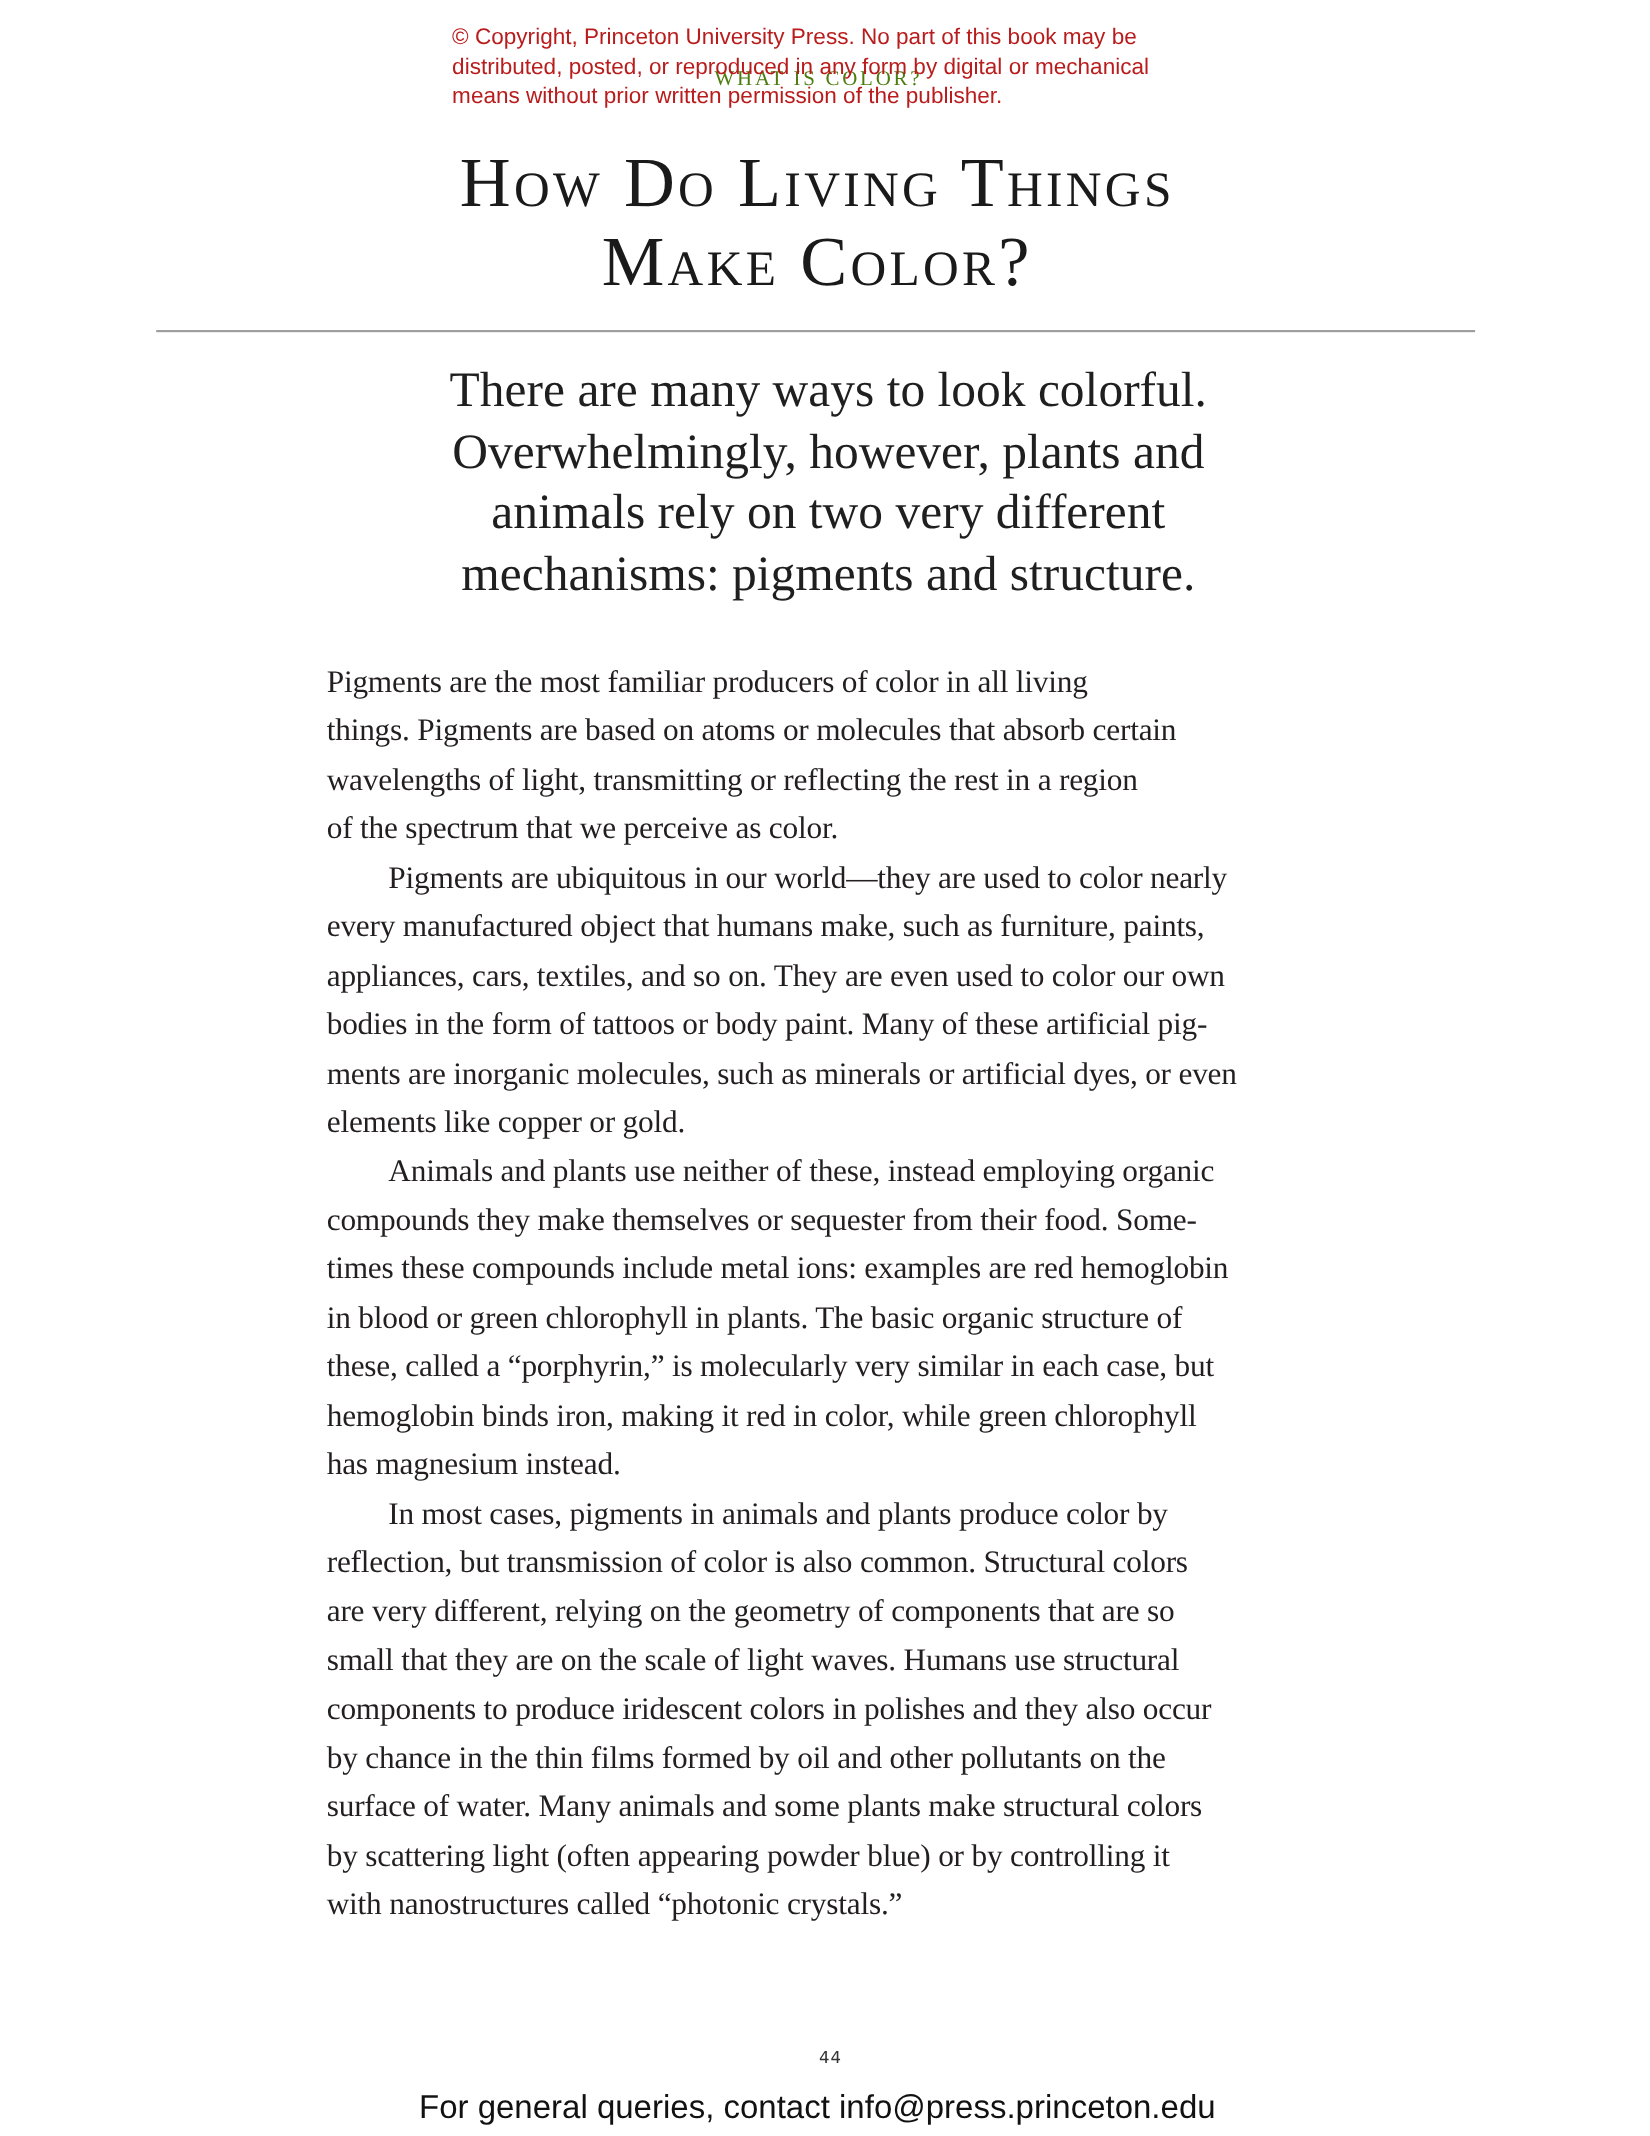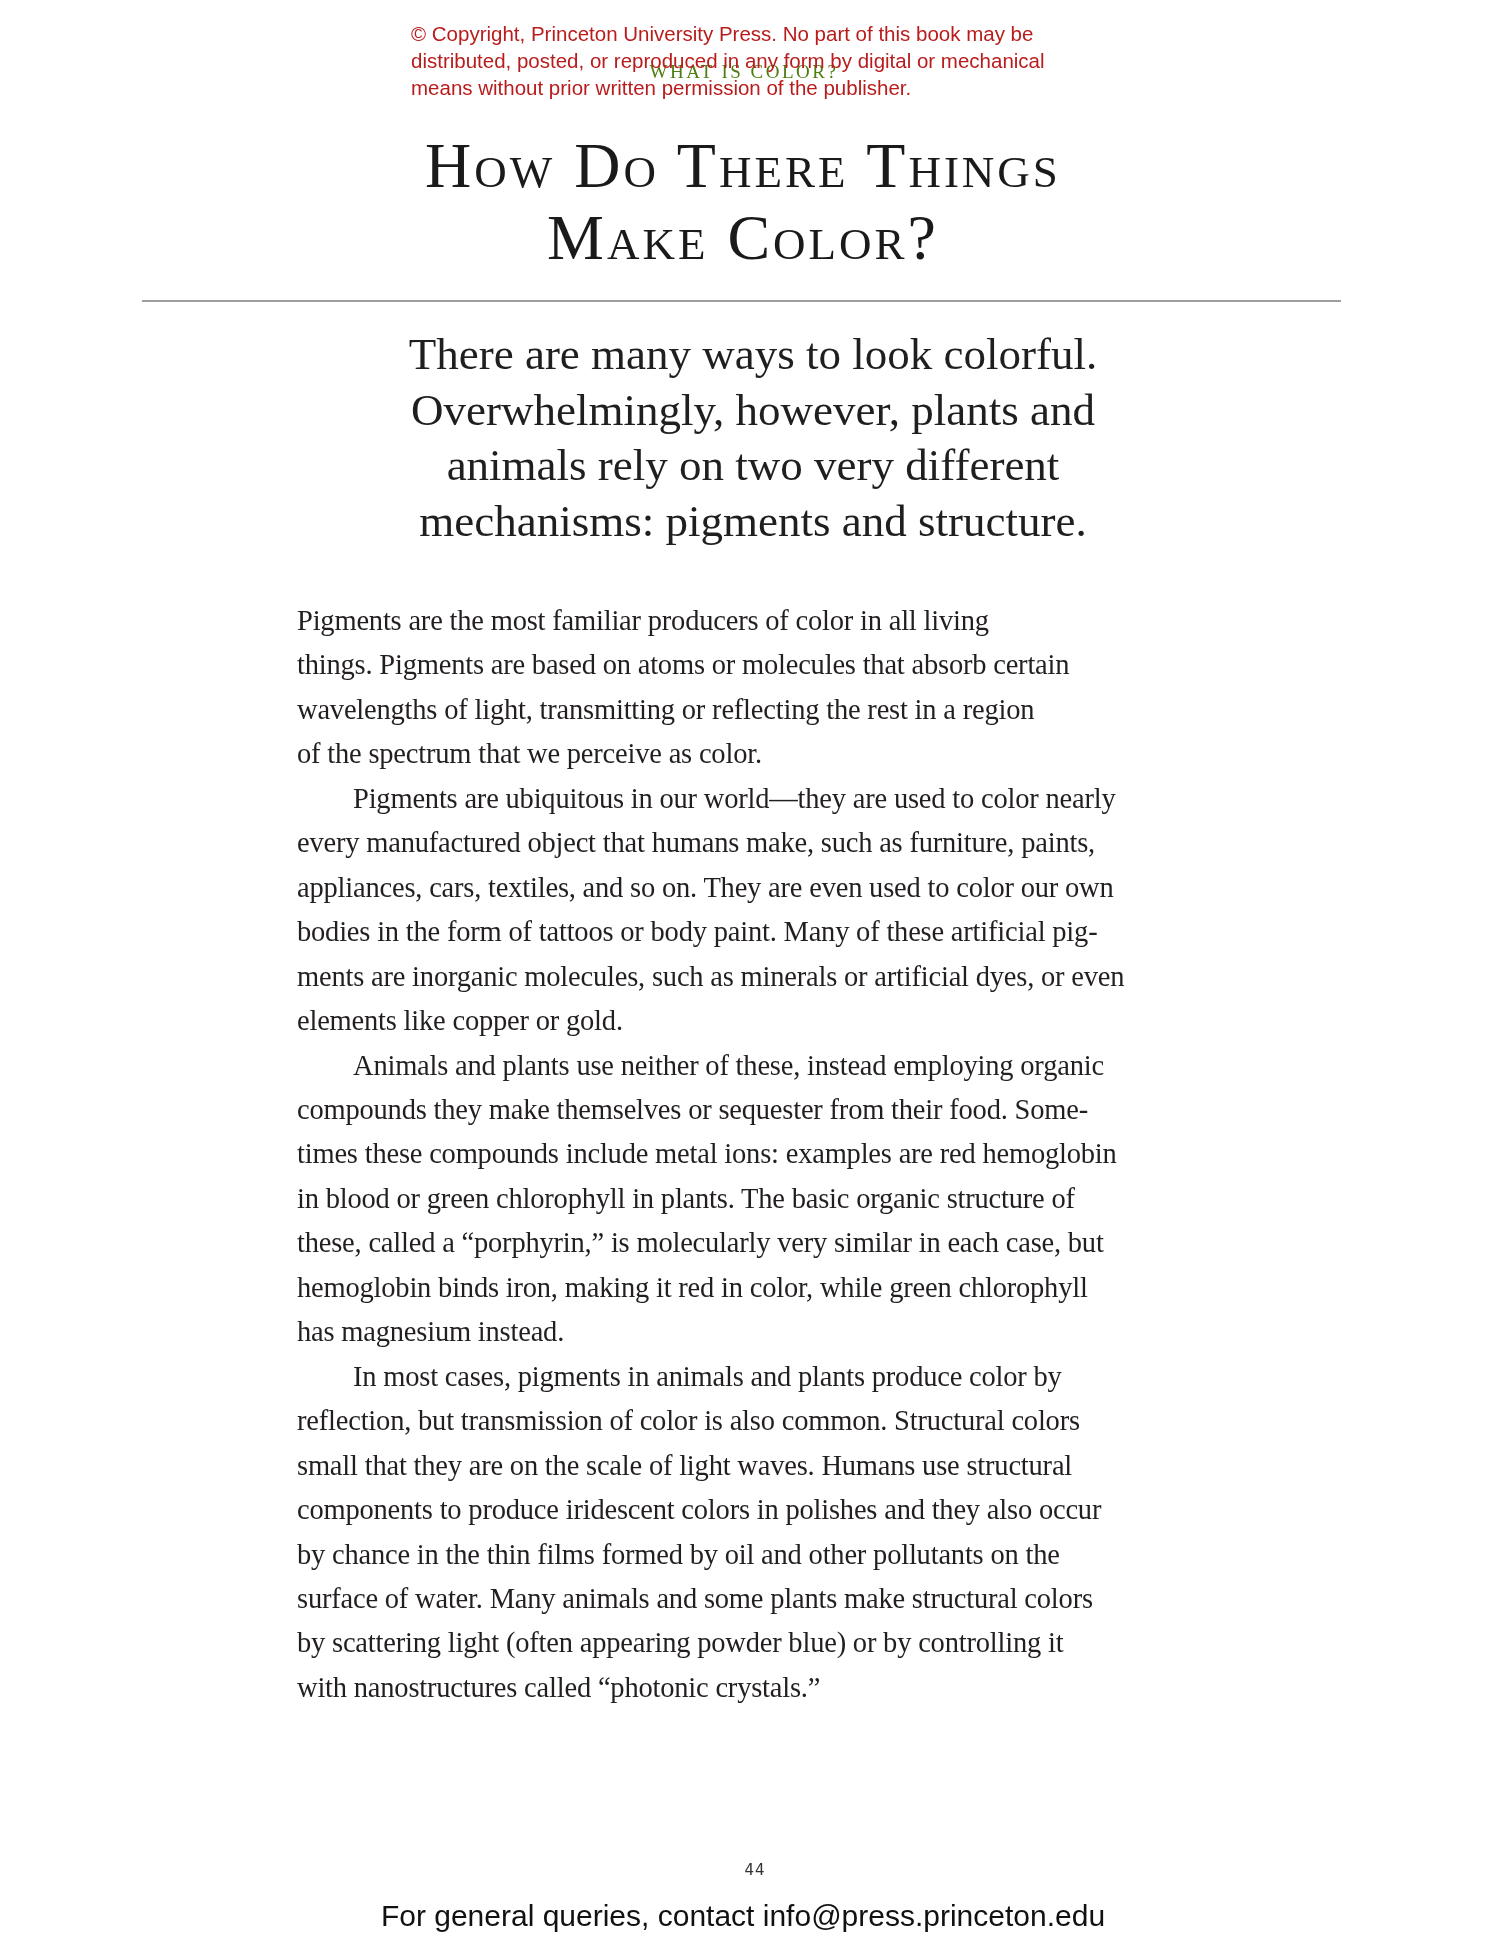--- a/index.html
+++ b/index.html
@@ -125,21 +125,21 @@
   <span class="line">© Copyright, Princeton University Press. No part of this book may be</span>
   <span class="line">distributed, posted, or reproduced in any form by digital or mechanical</span>
   <span class="line">means without prior written permission of the publisher.</span>
 </div>
 
 <div class="running-head">
   <span>WHAT IS COLOR?</span>
 </div>
 
 <h1 class="title">
-  <span class="tline">How Do There Things</span>
+  <span class="tline">How Do Living Things</span>
   <span class="tline">Make Color?</span>
 </h1>
 
 <div class="rule"></div>
 
 <div class="deck">
   <span class="dline">There are many ways to look colorful.</span>
   <span class="dline">Overwhelmingly, however, plants and</span>
   <span class="dline">animals rely on two very different</span>
   <span class="dline">mechanisms: pigments and structure.</span>
@@ -165,20 +165,21 @@
     <span class="bline">compounds they make themselves or sequester from their food. Some-</span>
     <span class="bline">times these compounds include metal ions: examples are red hemoglobin</span>
     <span class="bline">in blood or green chlorophyll in plants. The basic organic structure of</span>
     <span class="bline">these, called a “porphyrin,” is molecularly very similar in each case, but</span>
     <span class="bline">hemoglobin binds iron, making it red in color, while green chlorophyll</span>
     <span class="bline">has magnesium instead.</span>
   </div>
   <div>
     <span class="bline indent">In most cases, pigments in animals and plants produce color by</span>
     <span class="bline">reflection, but transmission of color is also common. Structural colors</span>
+    <span class="bline">are very different, relying on the geometry of components that are so</span>
     <span class="bline">small that they are on the scale of light waves. Humans use structural</span>
     <span class="bline">components to produce iridescent colors in polishes and they also occur</span>
     <span class="bline">by chance in the thin films formed by oil and other pollutants on the</span>
     <span class="bline">surface of water. Many animals and some plants make structural colors</span>
     <span class="bline">by scattering light (often appearing powder blue) or by controlling it</span>
     <span class="bline">with nanostructures called “photonic crystals.”</span>
   </div>
 </div>
 
 <div class="page-number">44</div>

